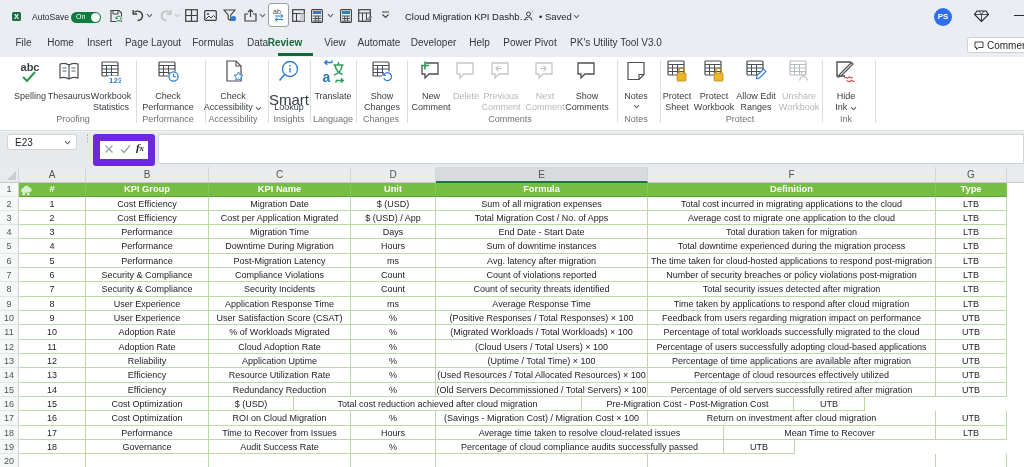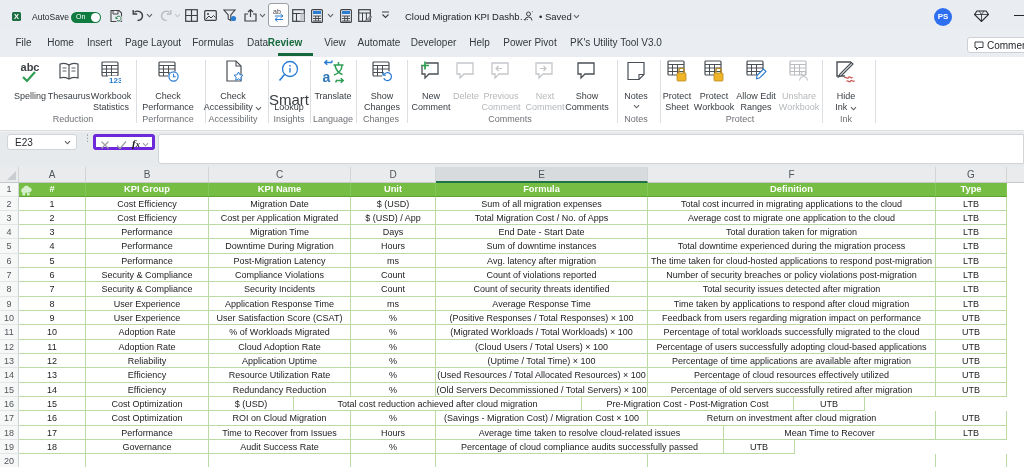--- a/index.html
+++ b/index.html
@@ -219,21 +219,21 @@
 <div class="abs" style="left:101.0px;top:4px">
       <svg width="20" height="22" viewBox="0 0 20 22" style="">
         <rect x="1" y="1" width="16" height="14" rx="1" fill="none" stroke="#4a4f54" stroke-width="1.2"></rect>
         <path d="M1 4.5 h16 M5.5 4.5 v10.5 M10.5 4.5 v10.5 M1 8 h16 M1 11.5 h16" stroke="#4a4f54" stroke-width="1"></path>
         <rect x="7" y="15" width="13" height="7" fill="#fff"></rect>
         <text x="8" y="21.5" font-size="8" font-weight="bold" fill="#2b7cd3" font-family="Liberation Sans">123</text>
       </svg>
     </div>
 <div class="rlab" style="left:51px;top:34px;width:120px;font-size:9px">Workbook</div>
 <div class="rlab" style="left:51px;top:45px;width:120px;font-size:9px">Statistics</div>
-<div class="glab" style="left:23px;width:100px">Reduction</div>
+<div class="glab" style="left:23px;width:100px">Proofing</div>
 <div class="abs" style="left:158.0px;top:4px">
       <svg width="22" height="22" viewBox="0 0 22 22" style="">
         <rect x="1" y="1" width="16" height="14" rx="1" fill="none" stroke="#4a4f54" stroke-width="1.2"></rect>
         <path d="M1 4.5 h16 M5.5 4.5 v10.5 M10.5 4.5 v10.5 M1 8 h16 M1 11.5 h16" stroke="#4a4f54" stroke-width="1"></path>
         <circle cx="15.5" cy="15.5" r="5.5" fill="#fff"></circle>
         <circle cx="15.5" cy="15.5" r="4.6" fill="none" stroke="#2b7cd3" stroke-width="1.2"></circle>
         <path d="M15.5 12.8 v2.9 h2.3" fill="none" stroke="#2b7cd3" stroke-width="1.1"></path>
       </svg>
     </div>
 <div class="rlab" style="left:108px;top:34px;width:120px;font-size:9px">Check</div>
@@ -391,21 +391,21 @@
 <div id="fbar">
 <div class="abs" style="left:7px;top:1.5px;width:70px;height:16px;background:#fff;border:1px solid #d0d4d7;border-radius:3px">
       <span style="position:absolute;left:7px;top:2.5px;font-size:10px;color:#24282c">E23</span>
       <span style="position:absolute;right:5px;top:5px">
         <svg width="7" height="5" viewBox="0 0 7 5">
           <path d="M1 1.2 L3.5 3.8 L6 1.2" stroke="#5a5f64" stroke-width="1.1" fill="none"></path>
         </svg>
       </span>
     </div>
 <div class="abs" style="left:83px;top:3.5px;color:#888;font-size:9px;line-height:4px">⋮</div>
-<div class="abs" style="left:93px;top:1.5px;width:62px;height:16px;background:#fff;border:3px solid #6d28d9;border-radius:3px">
+<div class="abs" style="left:93px;top:1.5px;width:62px;height:32px;background:#fff;border:7px solid #6d28d9;border-radius:3px">
       <span style="position:absolute;left:4px;top:3px">
         <svg width="10" height="10" viewBox="0 0 10 10" style="">
           <path d="M1.5 1.5 l7 7 M8.5 1.5 l-7 7" stroke="#9aa0a5" stroke-width="1.2"></path>
         </svg>
       </span>
       <span style="position:absolute;left:20px;top:3px">
         <svg width="11" height="10" viewBox="0 0 11 10" style="">
           <path d="M1 5.5 l3 3 6-7" fill="none" stroke="#9aa0a5" stroke-width="1.2"></path>
         </svg>
       </span>

